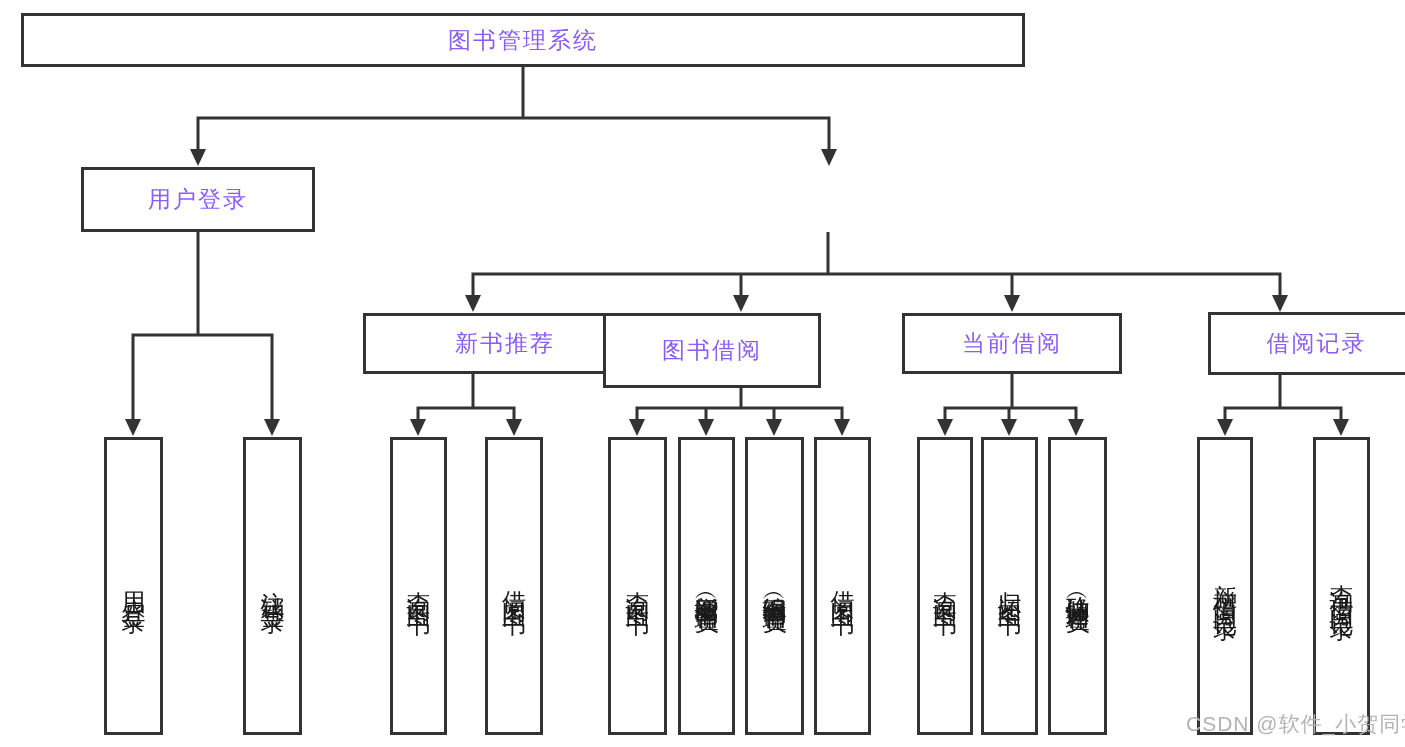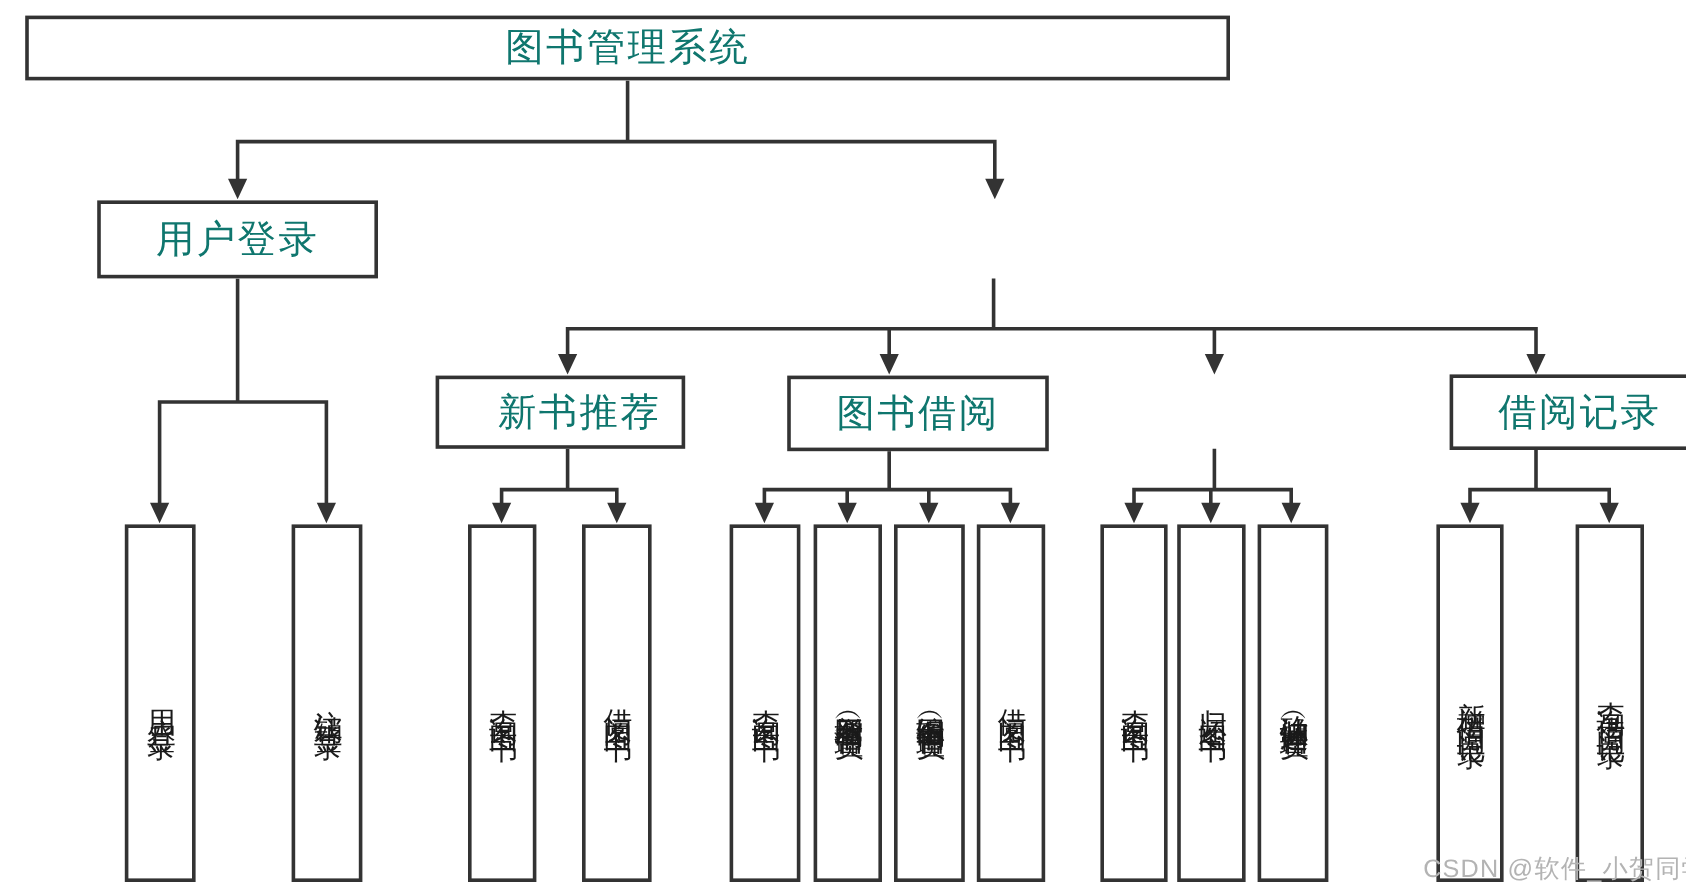--- a/index.html
+++ b/index.html
@@ -15,24 +15,24 @@
     position:absolute;
     box-sizing:border-box;
     border:3px solid #333333;
     background:#ffffff;
     display:flex;
     align-items:center;
     justify-content:center;
     color:#1a1a1a;
   }
   .h-label{
-    font-size:32px;
+    font-size:23px;
     letter-spacing:2px;
     white-space:nowrap;
-    color:#0f766e;
+    color:#8b5cf6;
   }
   .v-box span{
     writing-mode:vertical-rl;
     text-orientation:upright;
     font-size:24px;
     letter-spacing:7px;
     color:#1a1a1a;
     line-height:1;
   }
   .v-box.tight span{
@@ -90,25 +90,28 @@
   </svg>
 
   <div class="box" style="left:21px;top:13px;width:1004px;height:54px;">
     <span class="h-label">图书管理系统</span>
   </div>
 
   <div class="box" style="left:81px;top:167px;width:234px;height:65px;">
     <span class="h-label">用户登录</span>
   </div>
 
-  <div class="box" style="left:363px;top:313px;width:208px;height:61px;padding-left:32px;">
+  <div class="box" style="left:363px;top:313px;width:252px;height:61px;padding-left:32px;">
     <span class="h-label">新书推荐</span>
   </div>
-  <div class="box" style="left:656px;top:313px;width:218px;height:63px;text-align:right;">
+  <div class="box" style="left:603px;top:313px;width:218px;height:75px;text-align:right;">
     <span class="h-label">图书借阅</span>
+  </div>
+  <div class="box" style="left:902px;top:313px;width:220px;height:61px;">
+    <span class="h-label">当前借阅</span>
   </div>
   <div class="box" style="left:1172px;top:312px;width:217px;height:63px;margin-left:36px;">
     <span class="h-label">借阅记录</span>
   </div>
 
   <div class="box v-box" style="left:104px;top:437px;width:59px;height:298px;">
     <span>用户登录</span>
   </div>
   <div class="box v-box" style="left:243px;top:437px;width:59px;height:298px;">
     <span>注销登录</span>

